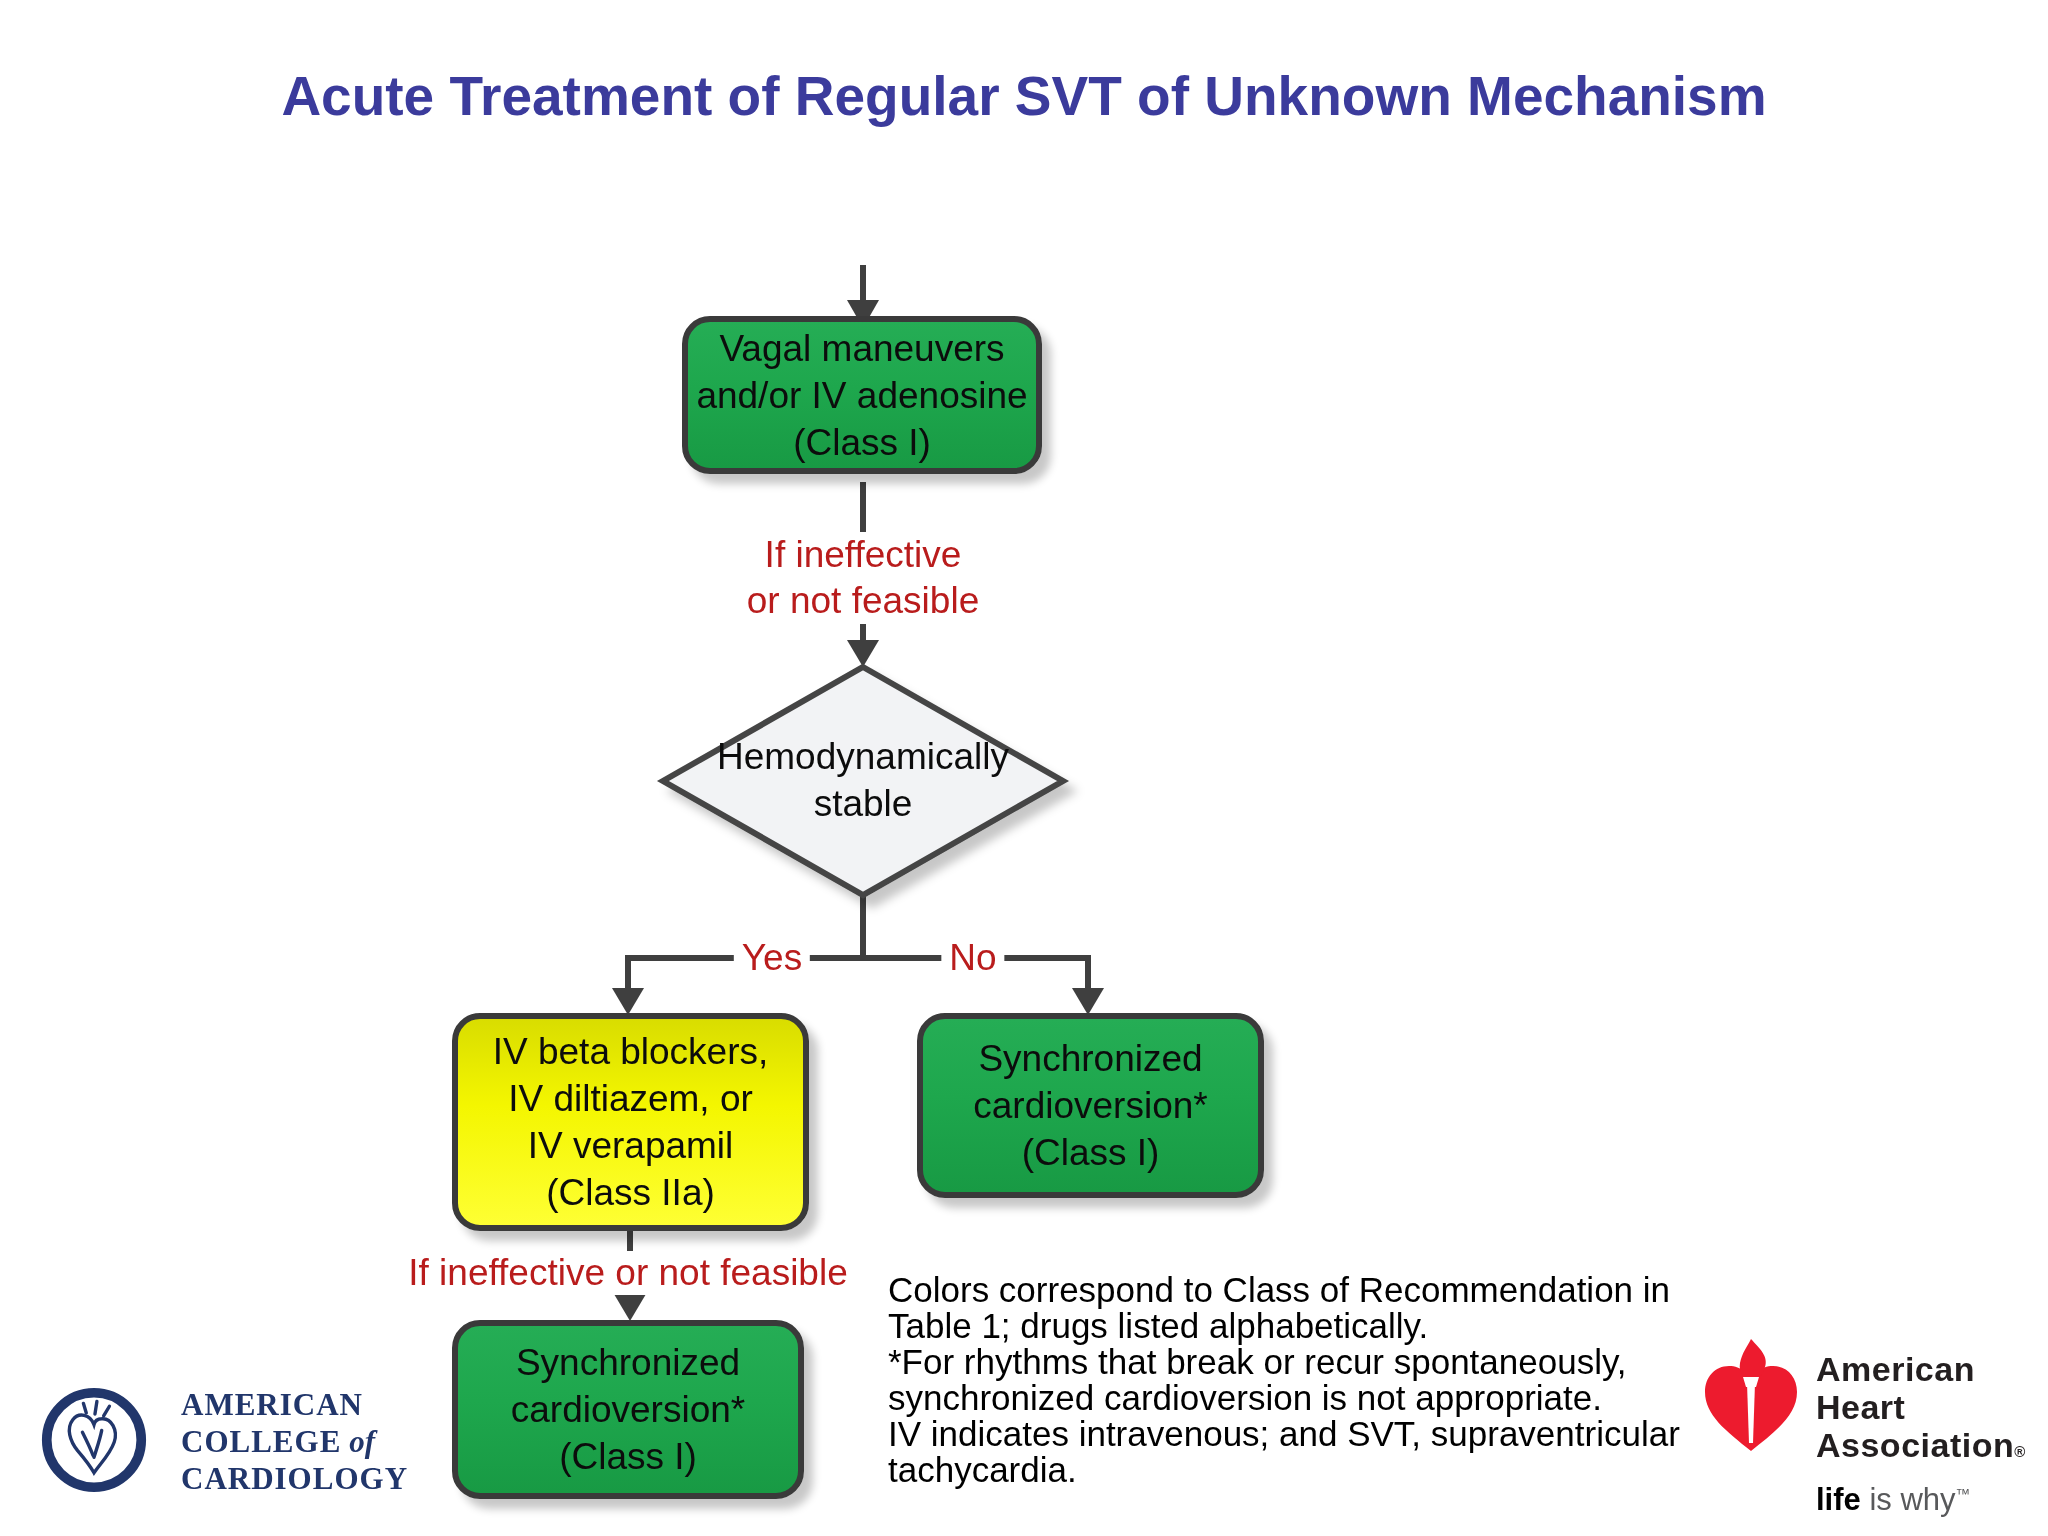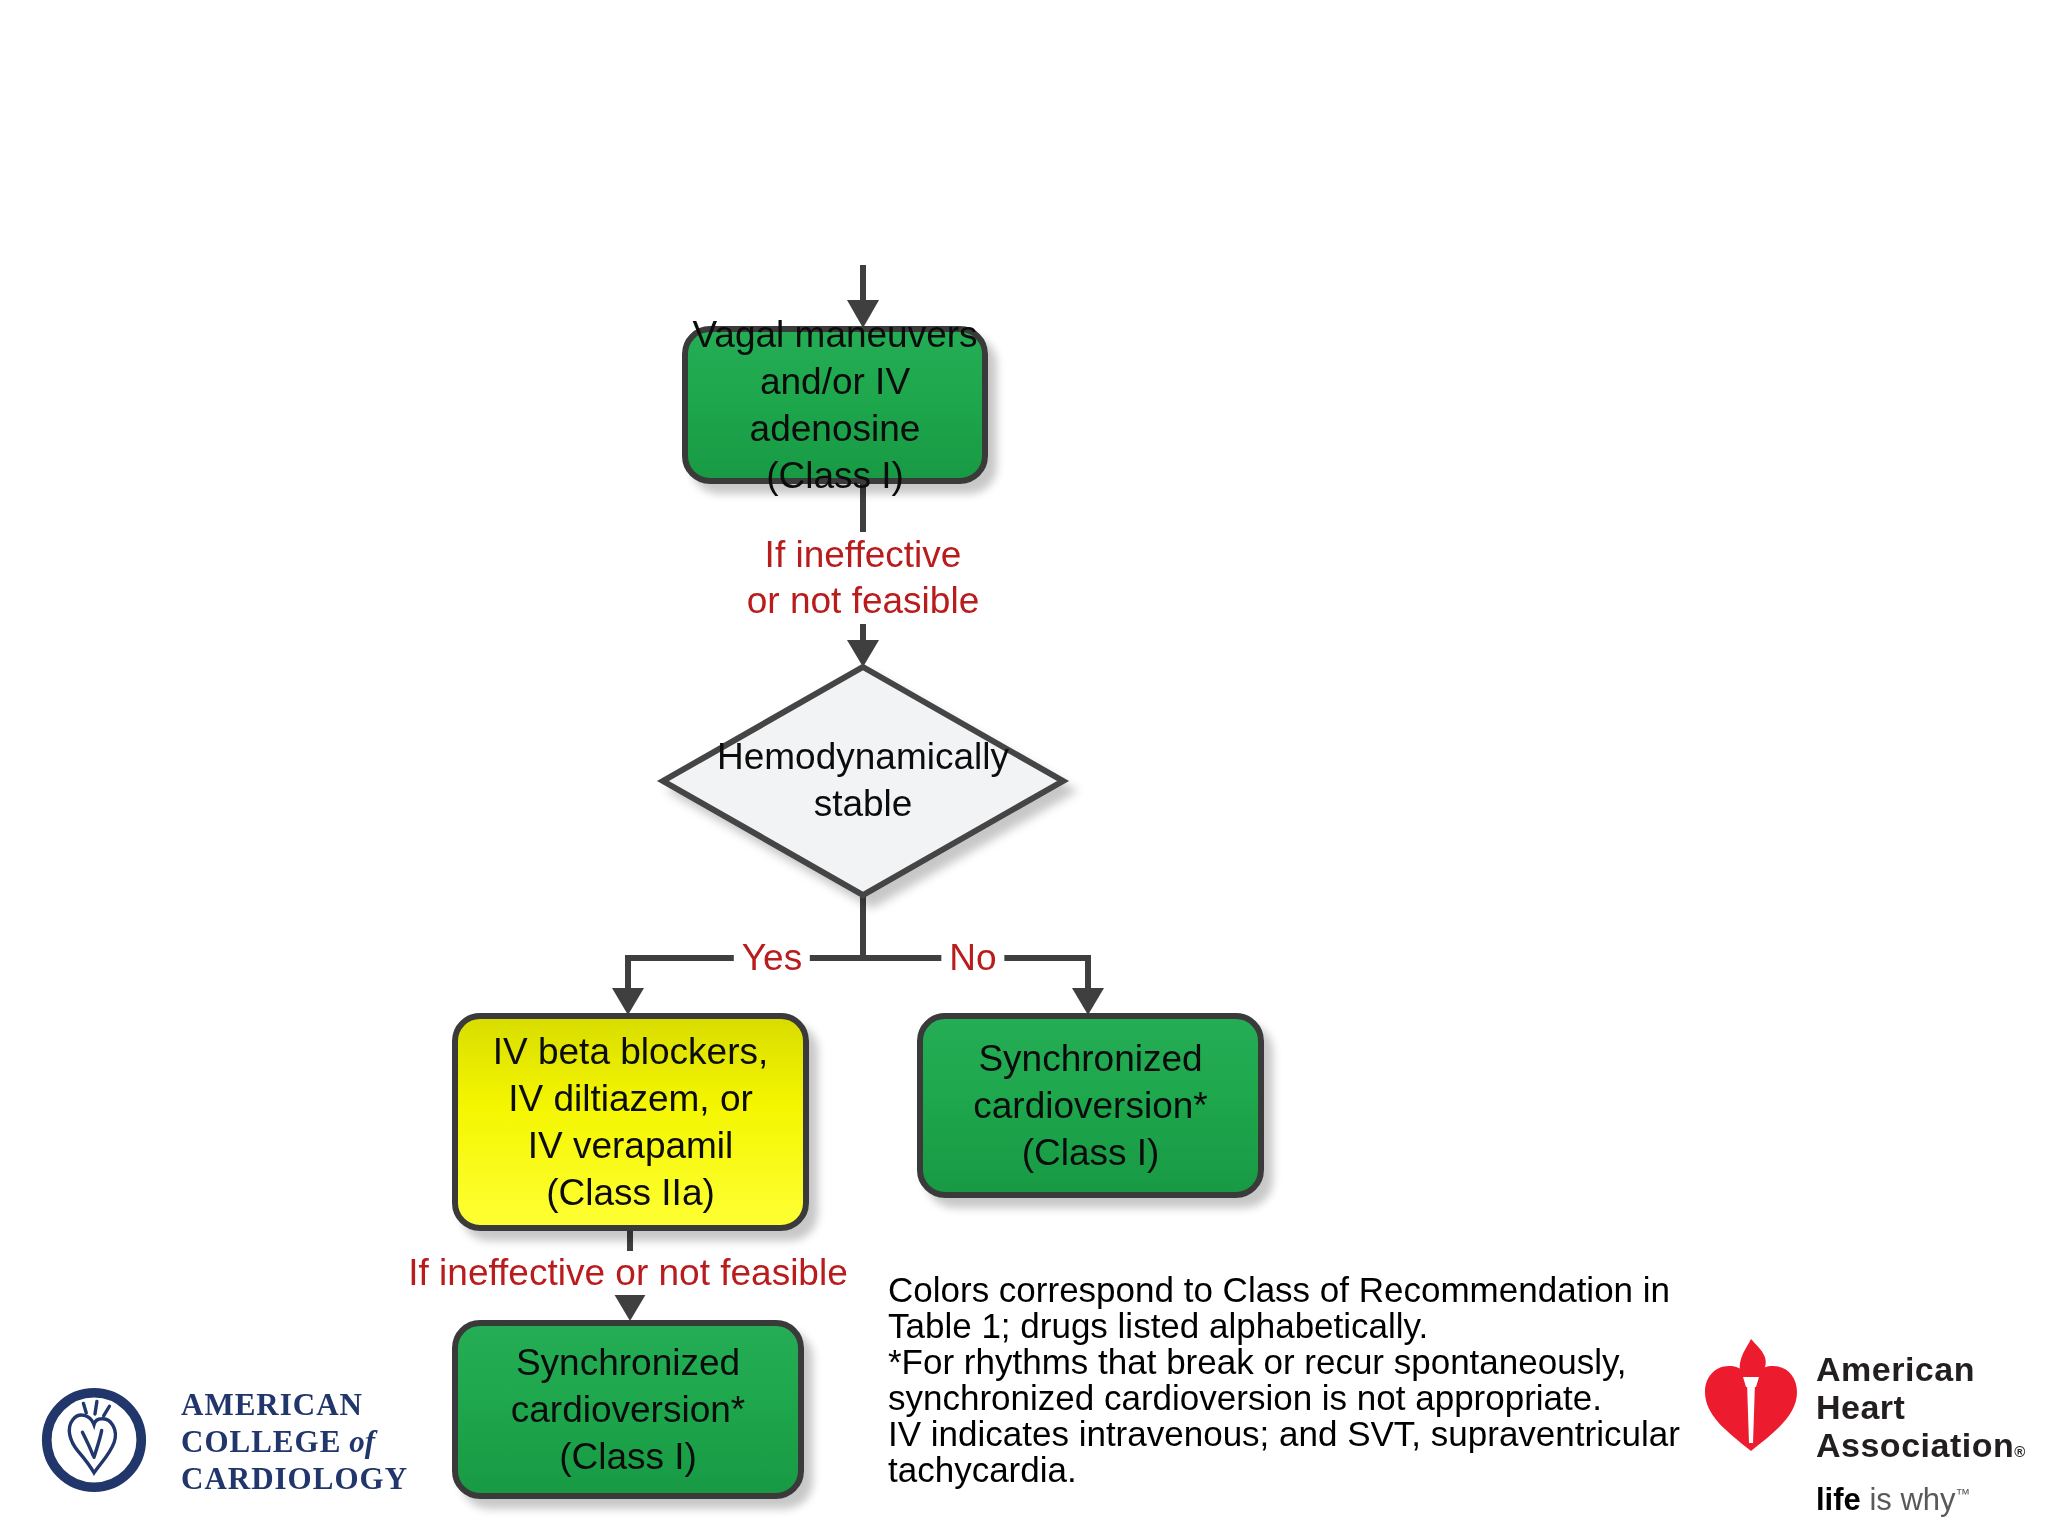--- a/index.html
+++ b/index.html
@@ -19,21 +19,21 @@
   .node{
     box-sizing:border-box;border:6px solid #3a3a3a;border-radius:28px;
     display:flex;align-items:center;justify-content:center;text-align:center;
     font-size:37px;line-height:47px;color:#0c0c0c;
     box-shadow:9px 10px 8px rgba(0,0,0,0.22);
   }
   .node-label{white-space:pre-line;display:block;width:100%;text-align:center;}
   .green{background:linear-gradient(180deg,#25ad55 0%,#1ea74d 45%,#189a44 100%);}
   #node-regular-svt{left:715px;top:160px;width:296px;height:108px;
     background:linear-gradient(180deg,#ffffff 0%,#e9eaed 100%);font-size:38px;}
-  #node-vagal{left:682px;top:326px;width:306px;height:158px;align-items:center;}
+  #node-vagal{left:682px;top:316px;width:360px;height:158px;align-items:center;}
   #node-iv-drugs{left:452px;top:1013px;width:357px;height:218px;
     background:linear-gradient(180deg,#d9dd00 0%,#f4f600 42%,#feff33 100%);}
   #node-cardioversion-unstable{left:917px;top:1013px;width:347px;height:185px;}
   #node-cardioversion-second{left:452px;top:1320px;width:352px;height:179px;}
   
   #decision-label{
     left:663px;top:733px;width:400px;text-align:center;
     font-size:37px;line-height:47px;color:#0c0c0c;white-space:pre-line;
   }
   
@@ -66,20 +66,21 @@
   #aha-tagline{left:1816px;top:1482px;font-size:31px;white-space:nowrap;color:#58595b;}
   #aha-tagline .life{color:#000000;font-weight:bold;}
   #aha-tagline .rest{margin-left:0.28em;}
   #aha-tagline .tm{font-size:15px;vertical-align:super;}
 </style>
 </head>
 <body>
 
 <div id="root">
 
+  <div id="title" class="abs">Acute Treatment of Regular SVT of Unknown Mechanism</div>
 
   <svg id="connectors" class="abs" viewBox="0 0 2048 1536">
     <defs>
       <filter id="ds" x="-20%" y="-20%" width="150%" height="150%">
         <feDropShadow dx="9" dy="10" stdDeviation="5" flood-color="#000000" flood-opacity="0.22"></feDropShadow>
       </filter>
     </defs>
     <g stroke="#3f3f3f" stroke-width="6" fill="none">
       <line x1="863" y1="265" x2="863" y2="302"></line>
       <line x1="863" y1="482" x2="863" y2="534"></line>

